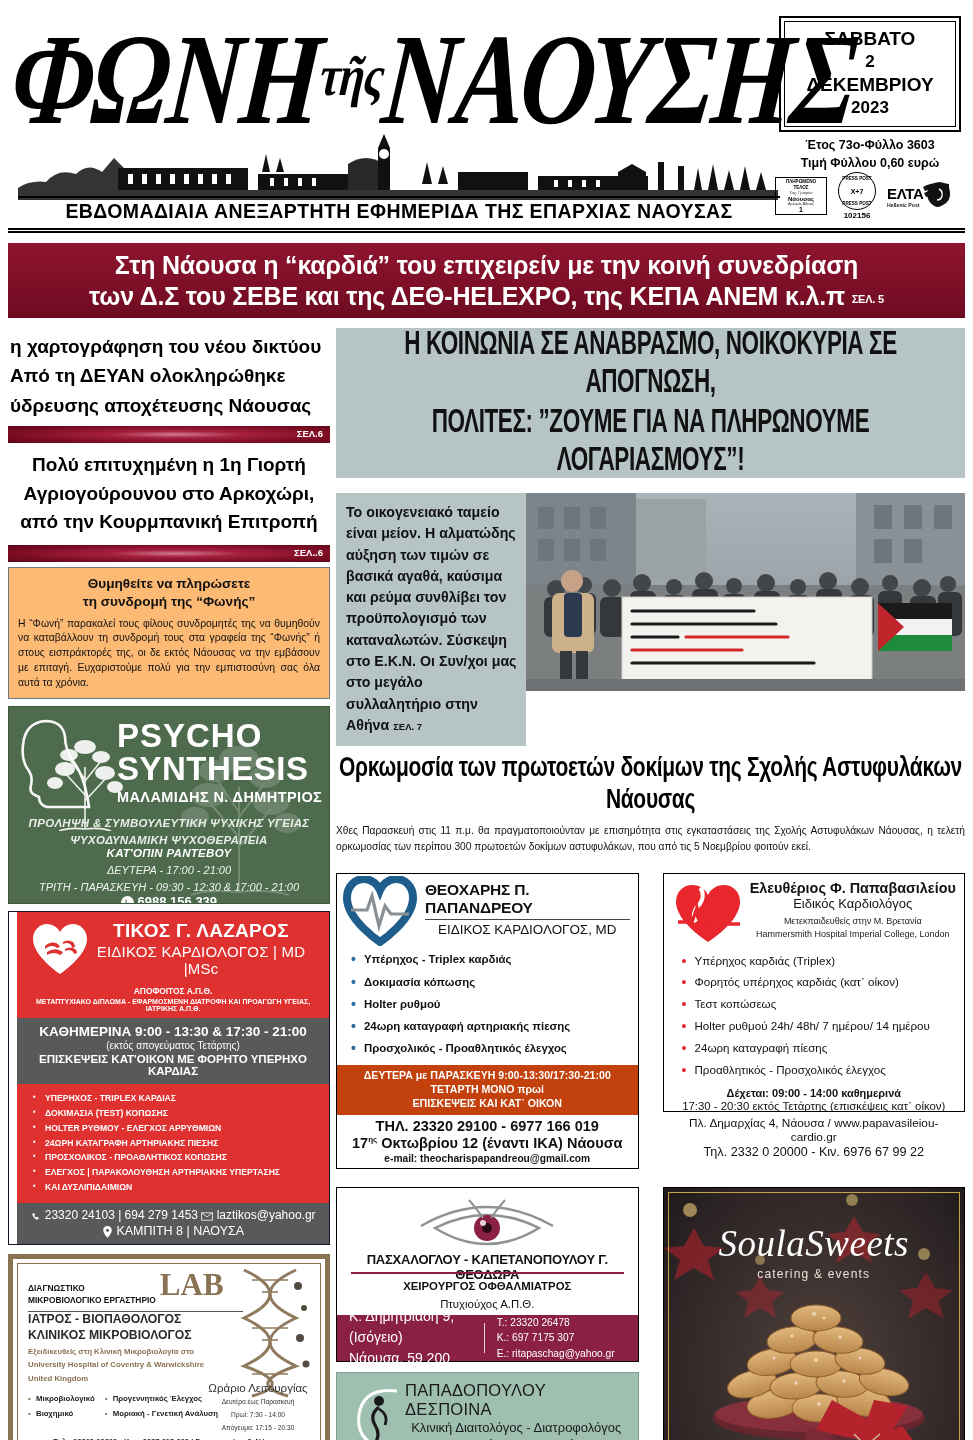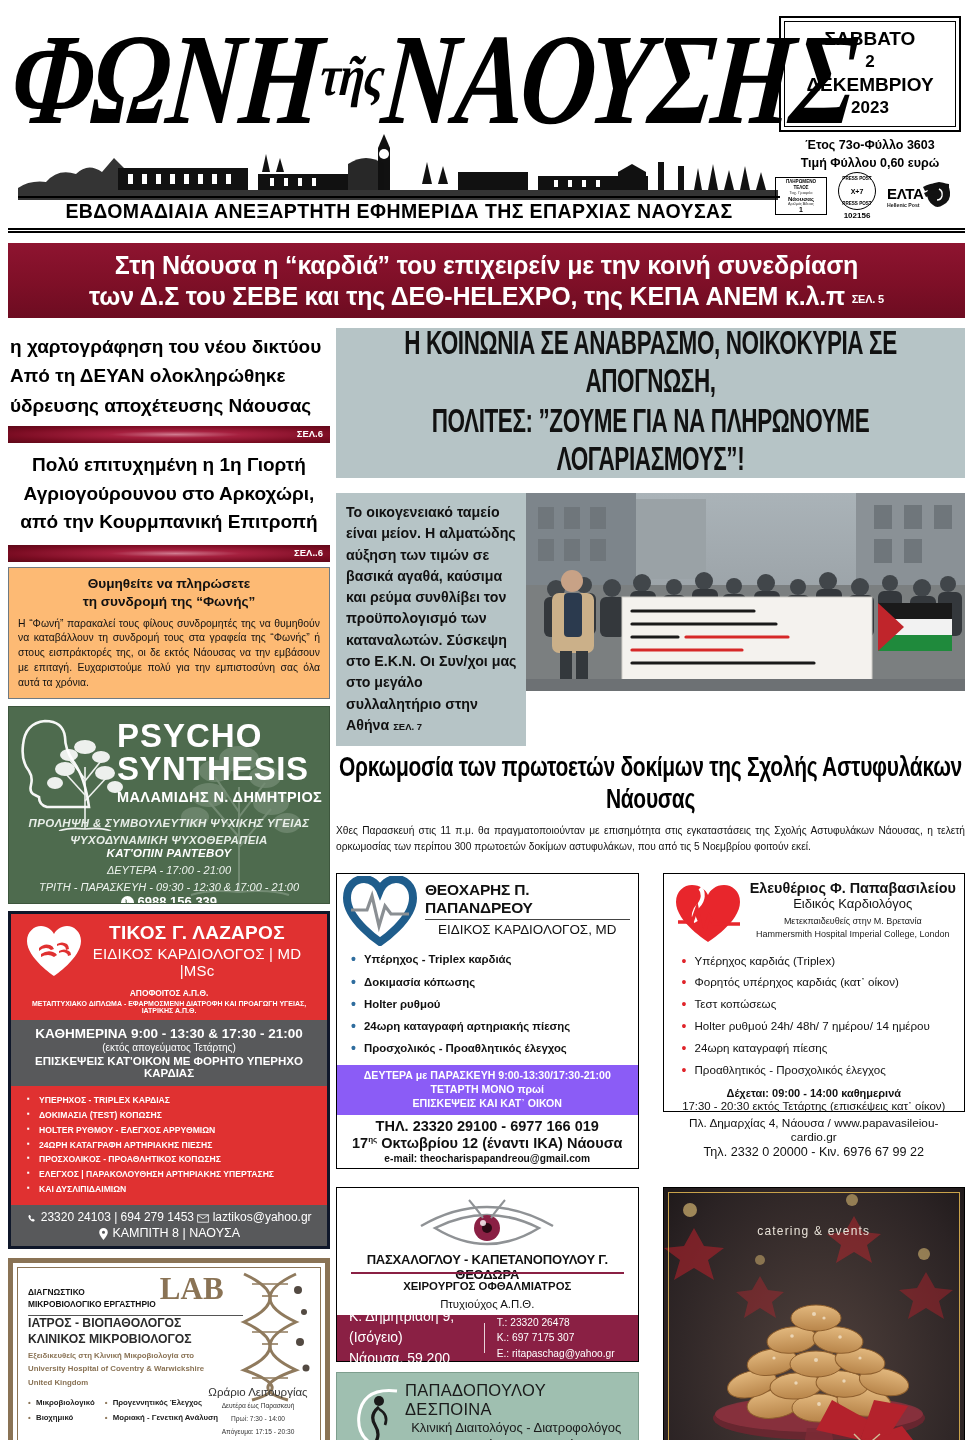--- a/index.html
+++ b/index.html
@@ -109,21 +109,21 @@
     font-size: 11.5px; font-style: italic; font-weight: bold; line-height: 1.45; letter-spacing: .3px; }
   .psycho .pappt { position: absolute; left: 0; right: 0; top: 140px; text-align: center; color: #fff;
     font-size: 11.5px; font-weight: bold; font-style: italic; letter-spacing: .3px; }
   .psycho .phrs { position: absolute; left: 0; right: 0; top: 155px; text-align: center; color: #eef3ee;
     font-size: 11px; font-style: italic; line-height: 1.5; }
   .psycho .pphone { position: absolute; left: 0; right: 0; top: 187px; text-align: center; color: #fff;
     font-size: 13px; font-weight: bold; }
   .ic { display: inline-block; vertical-align: -3px; }
 
   
-  .tikos { margin-top: 7px; border: 3px solid #0f172a; }
+  .tikos { margin-top: 7px; border: 1px solid #0f172a; padding-left: 8px; }
   .tikos .top { background: #e03131; padding: 8px 8px 6px; position: relative; min-height: 98px; }
   .tikos .heart { position: absolute; left: 14px; top: 10px; }
   .tikos .tname { text-align: center; padding-left: 56px; }
   .tikos .tname .n1 { color: #fff; font-size: 19px; font-weight: bold; letter-spacing: .3px; }
   .tikos .tname .n2 { color: #fff; font-size: 15px; letter-spacing: .2px; margin-top: 1px; }
   .tikos .tsub1 { color: #fff; text-align: center; font-size: 8.4px; font-weight: bold; margin-top: 9px; }
   .tikos .tsub2 { color: #fff; text-align: center; font-size: 7px; font-weight: bold; margin-top: 2px; }
   .tikos .mid { background: #58595b; color: #fff; text-align: center; padding: 6px 4px 7px; }
   .tikos .mid .m1 { font-size: 13.5px; font-weight: bold; }
   .tikos .mid .m2 { font-size: 10px; margin-top: 1px; }
@@ -184,21 +184,21 @@
   .papan { border: 1.5px solid #000; }
   .papan .p-top { padding: 7px 8px 3px; position: relative; min-height: 72px; }
   .papan .p-heart { position: absolute; left: 4px; top: 2px; }
   .papan .pn { padding-left: 80px; }
   .papan .pn .n1 { font-size: 15.5px; font-weight: bold; color: #111; letter-spacing: -0.2px; }
   .papan .pn .hr { height: 1px; background: #444; margin: 2px 0 2px; }
   .papan .pn .n2 { font-size: 13.4px; color: #111; text-align: center; }
   .papan ul { list-style: none; padding: 2px 6px 5px 14px; }
   .papan li { font-size: 11.4px; color: #111; line-height: 1.95; position: relative; padding-left: 13px; font-weight: 600; }
   .papan li:before { content: "\2022"; position: absolute; left: 0; color: #2f6d9e; font-size: 14px; top: -2px; }
-  .papan .bluebar { background: #8b5cf6; color: #fff; text-align: center; padding: 3px 2px 4px; }
+  .papan .bluebar { background: #c2410c; color: #fff; text-align: center; padding: 3px 2px 4px; }
   .papan .bluebar div { font-size: 10.6px; font-weight: bold; line-height: 1.36; }
   .papan .p-foot { text-align: center; padding: 3px 2px 4px; }
   .papan .p-foot .f1 { font-size: 14.5px; font-weight: bold; color: #111; }
   .papan .p-foot .f2 { font-size: 14.5px; font-weight: bold; color: #111; margin-top: 1px; }
   .papan .p-foot .f2 sup { font-size: 8px; }
   .papan .p-foot .f3 { font-size: 10.2px; font-weight: bold; color: #111; margin-top: 2px; }
 
   
   .papav { border: 1.5px solid #000; height: 239px; position: relative; padding: 6px 8px; }
   .papav .v-heart { position: absolute; left: 8px; top: 8px; }
@@ -874,20 +874,21 @@
             </g>
             <g transform="translate(92,280) scale(0.72)">
               <g fill="#a51f28">
                 <path d="M0 0 L40 -12 L58 12 L24 24 Z"></path>
                 <path d="M0 0 L26 24 L16 56 L-12 34 Z"></path>
                 <path d="M0 0 L-32 14 L-28 48 L4 36 Z"></path>
               </g>
             </g>
           </svg>
           <div class="brand">
+            <div class="b1">SoulaSweets</div>
             <div class="b2">catering &amp; events</div>
           </div>
 
         </div>
       </div>
     </div>
   </div>
 </div>
 
 </body></html>

